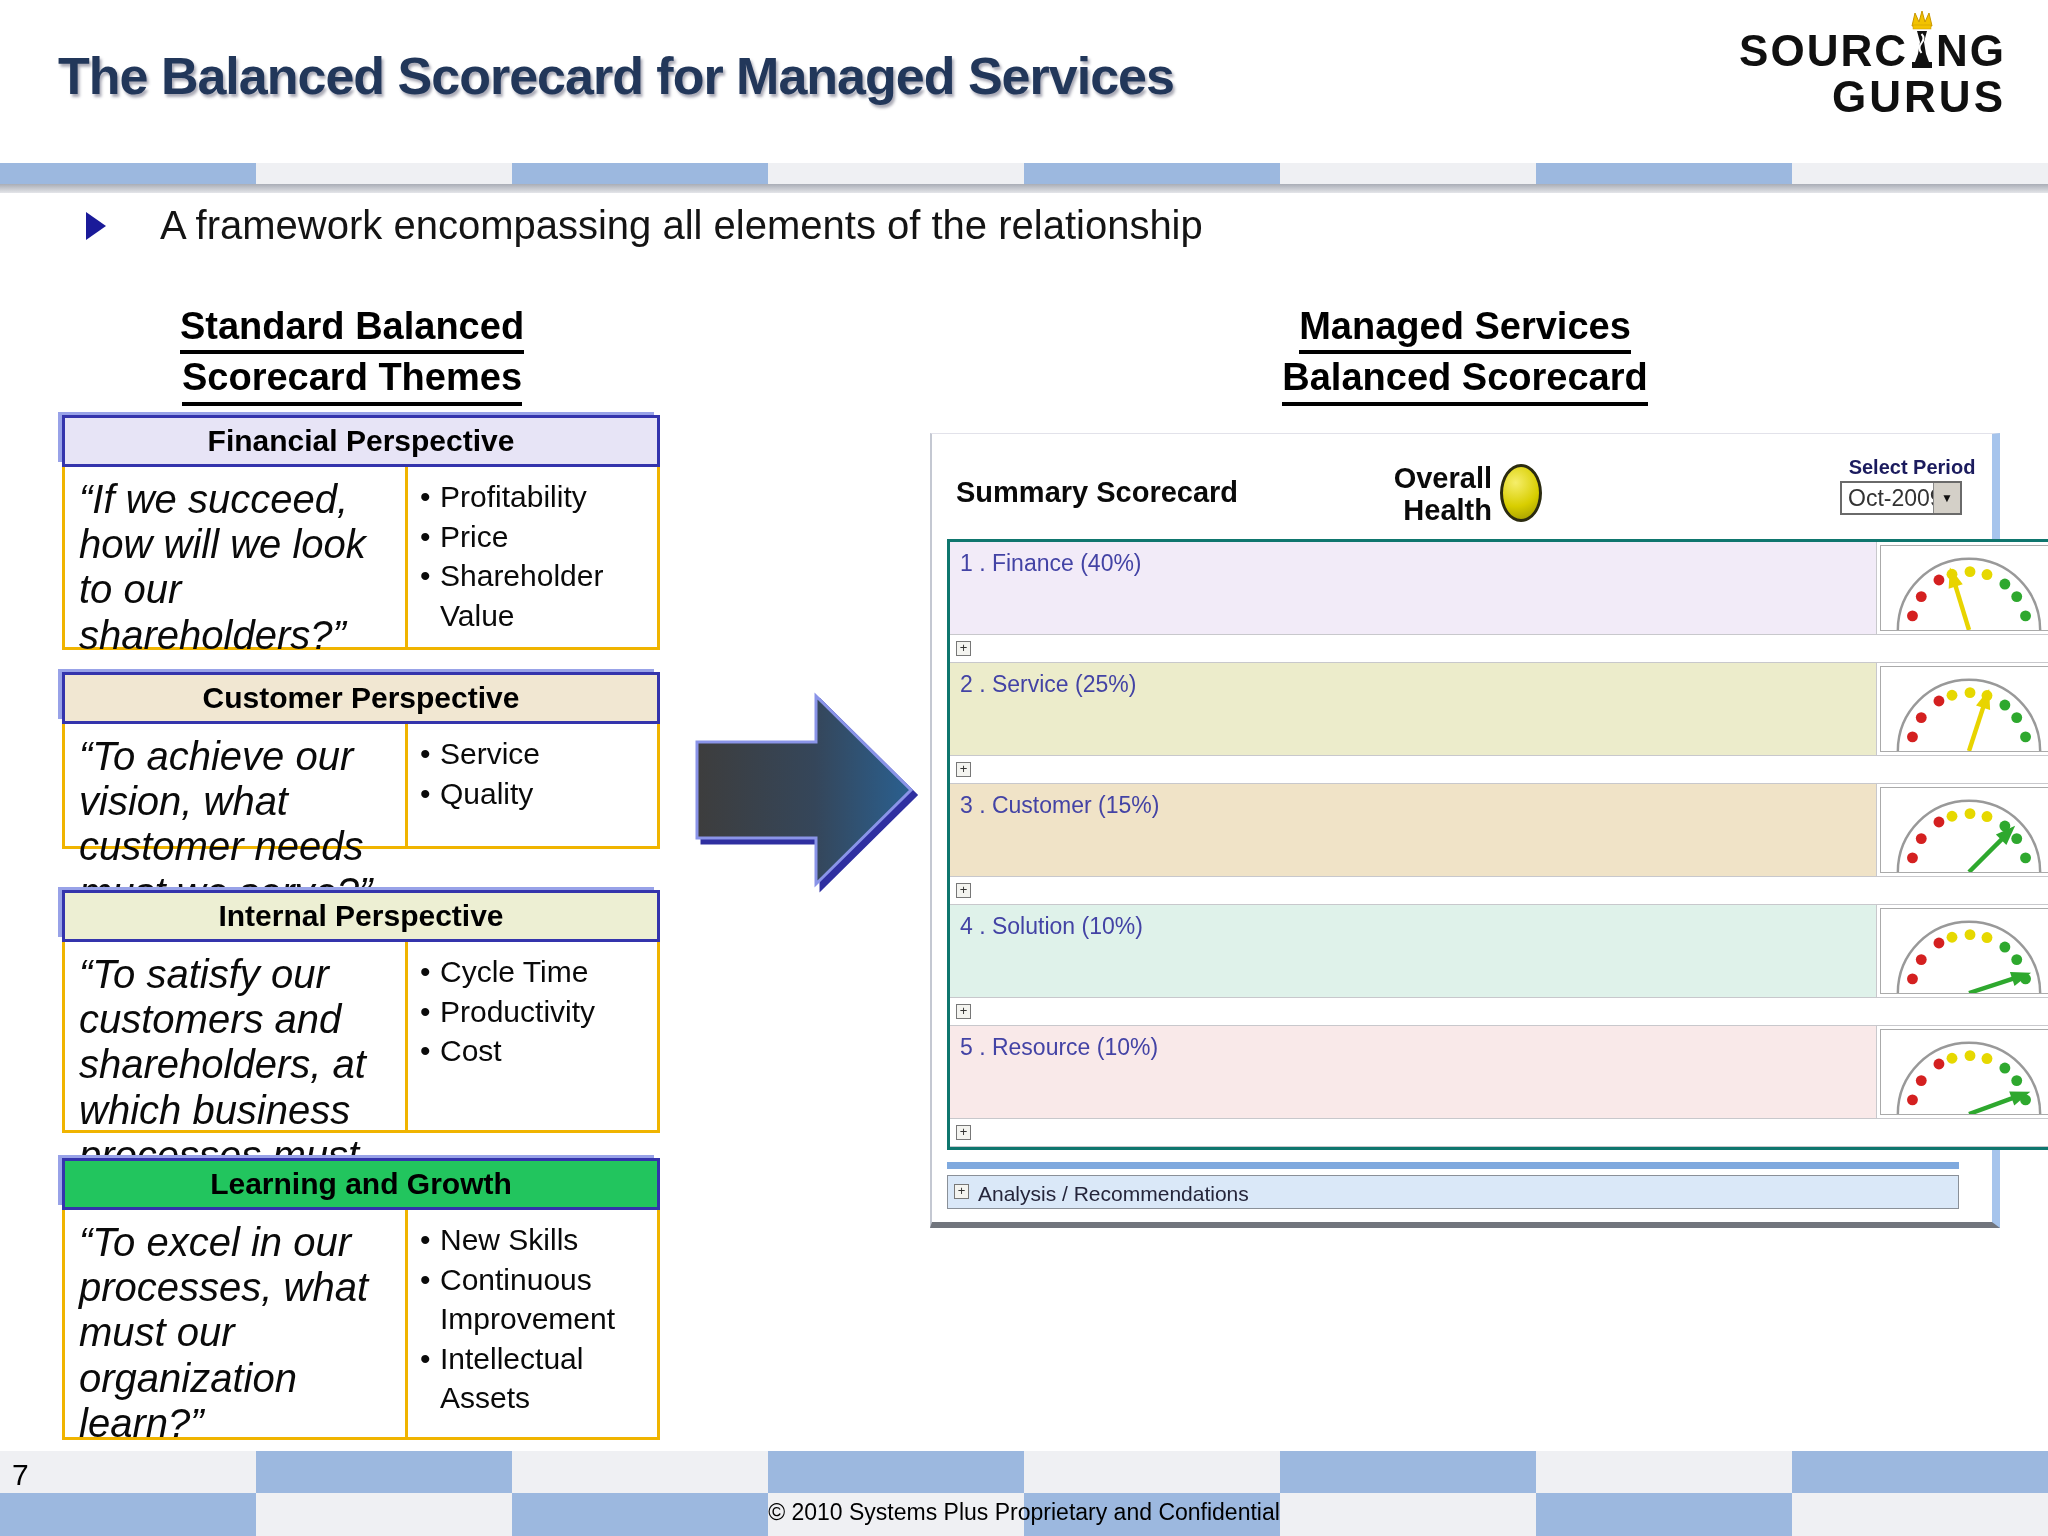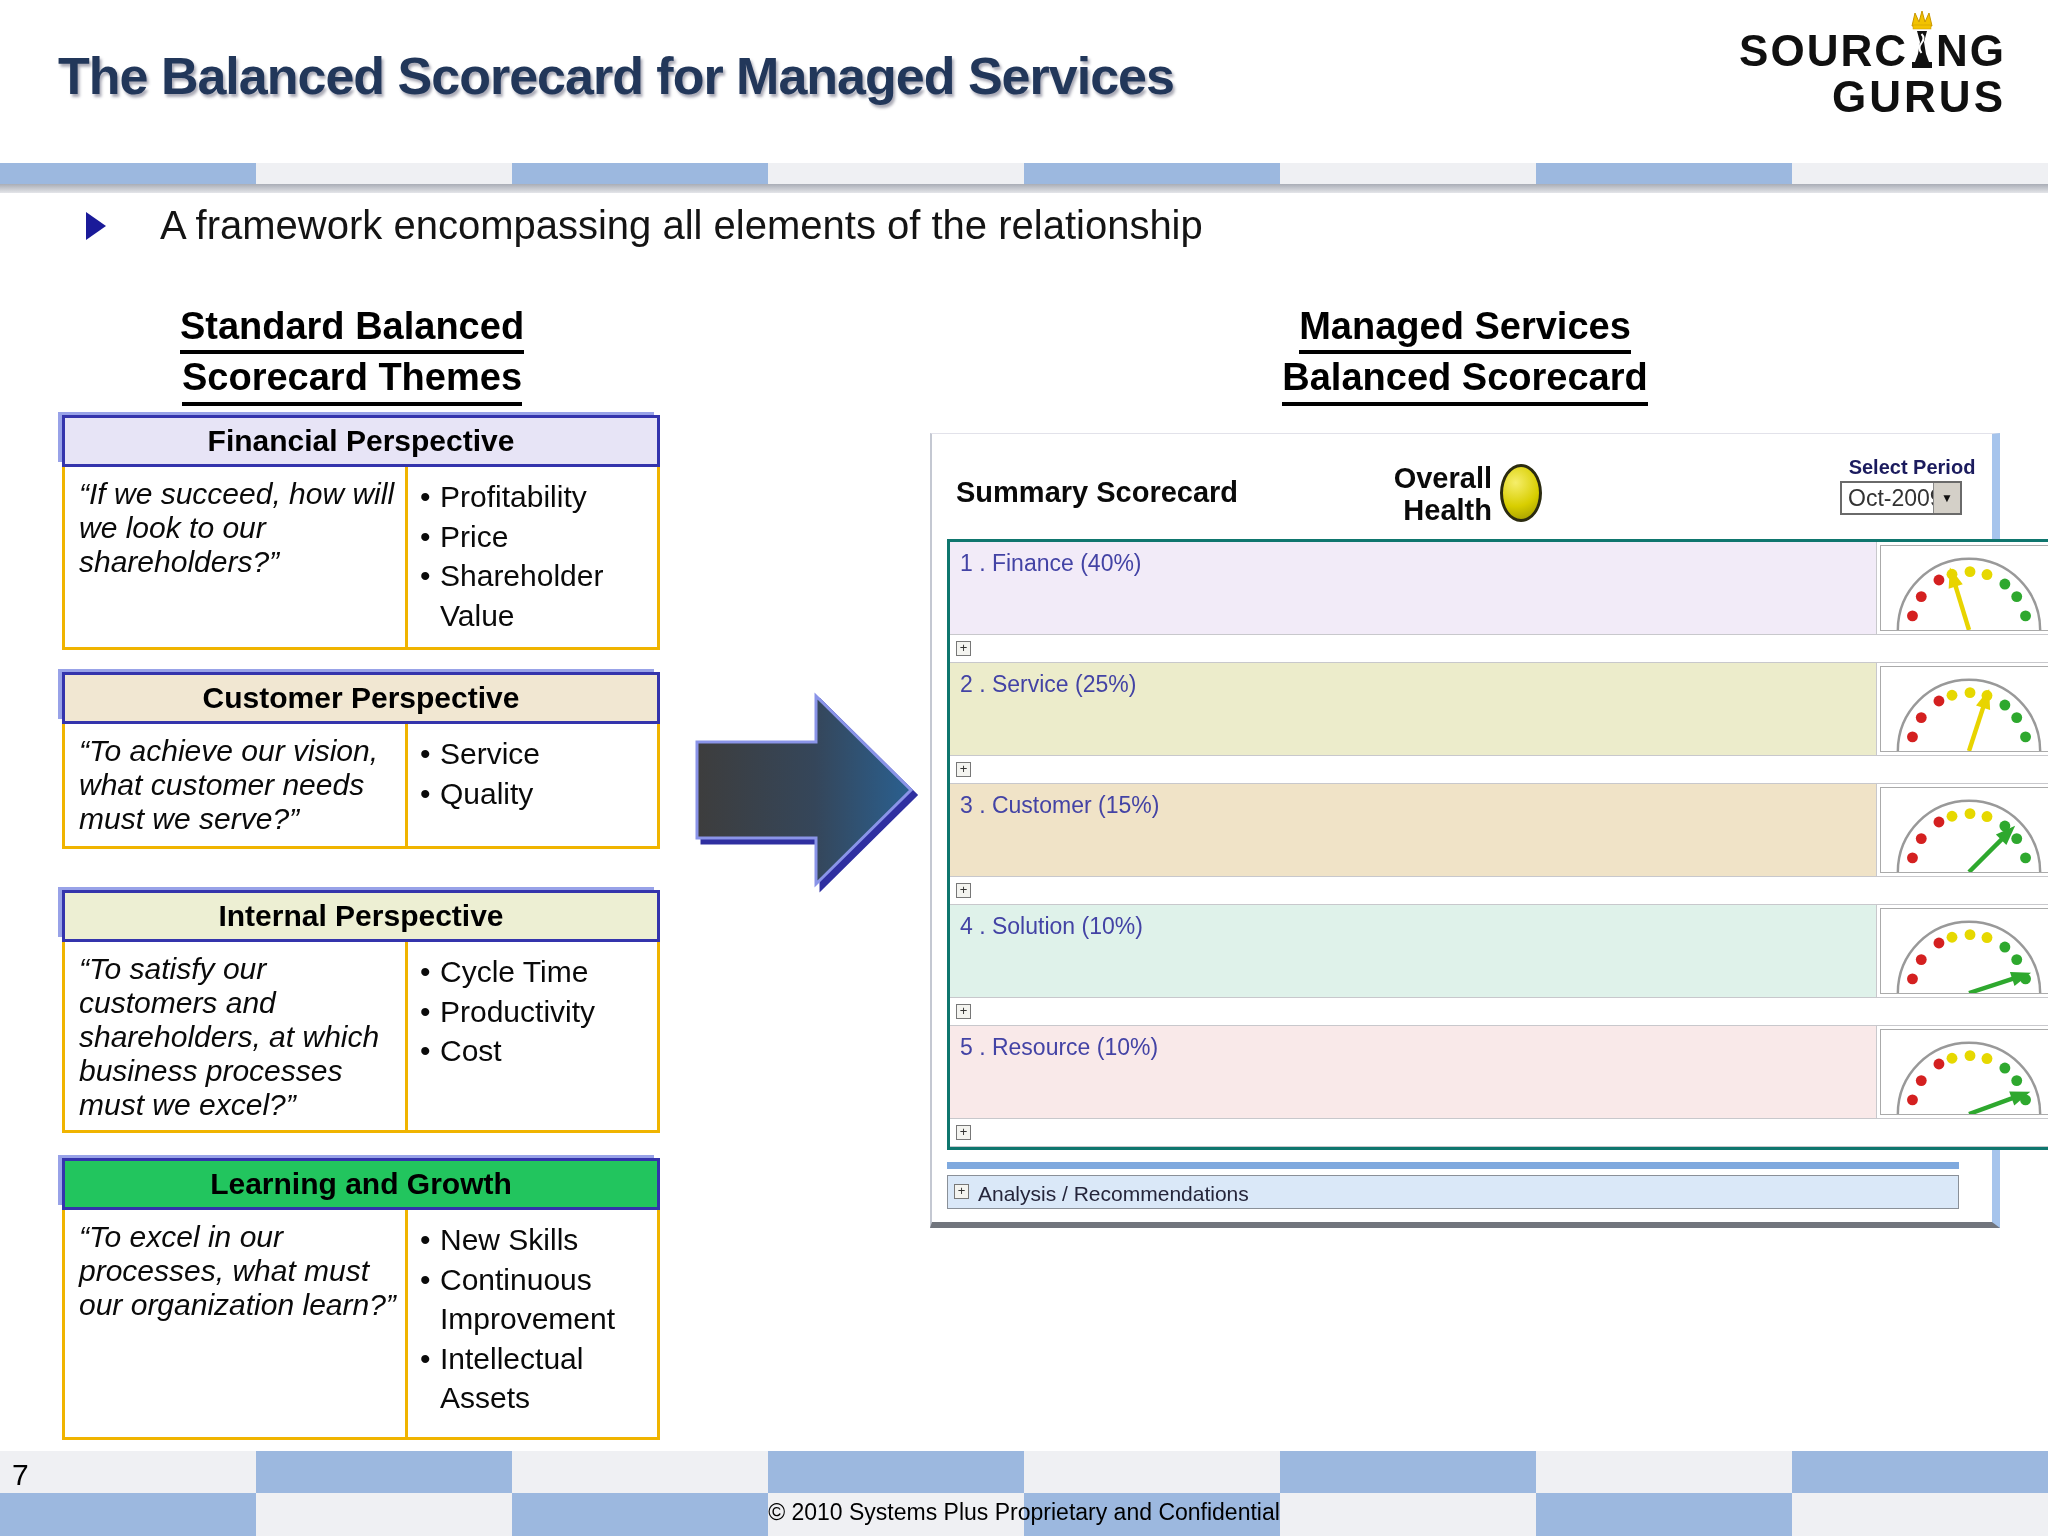--- a/index.html
+++ b/index.html
@@ -25,21 +25,21 @@
   .col-head{position:absolute;text-align:center;font-size:38px;font-weight:bold;line-height:1.22;color:#000;}
   .col-head span{display:inline-block;border-bottom:4px solid #000;padding-bottom:1px;}
   .col-head.left{left:62px;top:303px;width:580px;}
   .col-head.right{left:1170px;top:303px;width:590px;}
   
   .section{position:absolute;left:62px;width:598px;}
   .sec-header{box-sizing:border-box;height:52px;border:3px solid #3434AC;background:#eee;
         box-shadow:-5px -4px 0 -1px #98A2E8;display:flex;align-items:center;justify-content:center;
         font-size:30px;font-weight:bold;color:#000;}
   .sec-body{box-sizing:border-box;border:3px solid #F0B400;border-top:none;background:#fff;display:flex;}
-  .sec-quote{width:340px;box-sizing:border-box;padding:10px 8px 8px 14px;font-size:30px;font-style:italic;
+  .sec-quote{width:340px;box-sizing:border-box;padding:10px 8px 8px 14px;font-size:40px;font-style:italic;
         line-height:1.13;color:#0a0a0a;}
   .sec-bullets{flex:1;box-sizing:border-box;border-left:3px solid #F0B400;padding:10px 4px 6px 12px;
         font-size:30px;line-height:1.32;color:#0a0a0a;}
   .bullet-row{display:flex;}
   .bullet-dot{width:20px;flex:0 0 20px;}
   
   .block-arrow{position:absolute;left:693px;top:690px;}
   
   .panel{position:absolute;left:930px;top:433px;width:1070px;height:795px;background:#fff;box-sizing:border-box;
         border-left:2px solid #C4C8D2;border-top:1px solid #E2E2EA;border-right:8px solid #A6C4EC;

